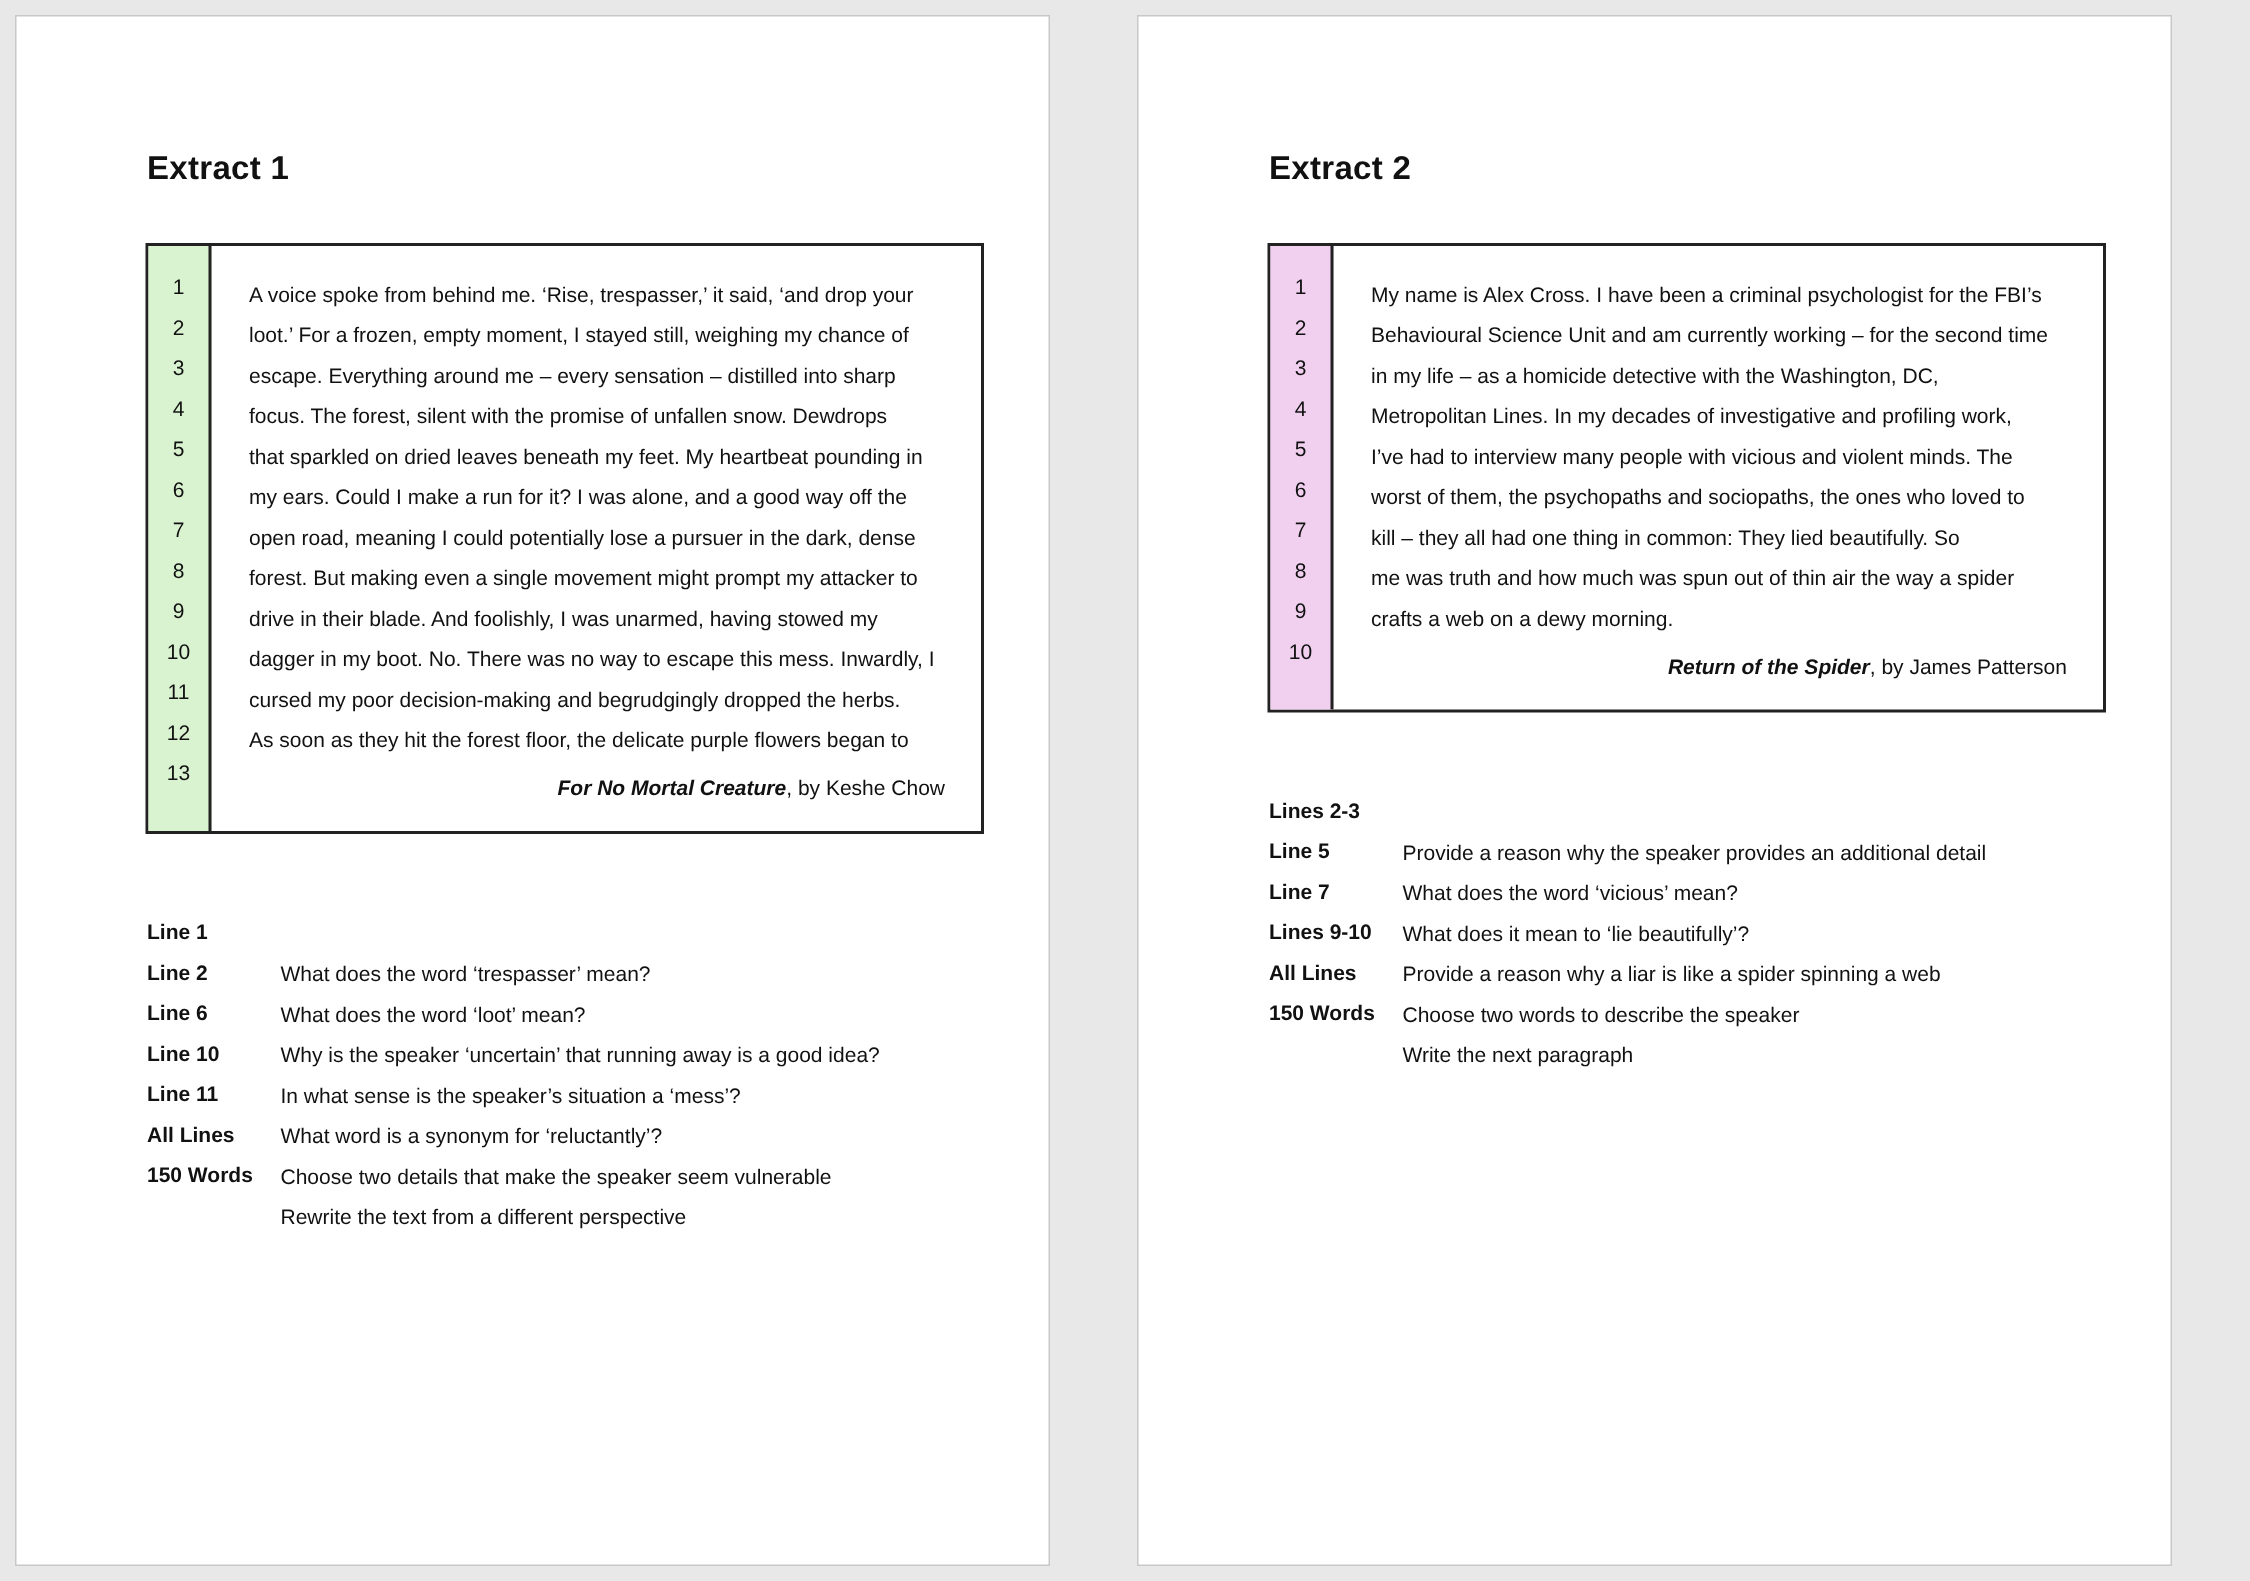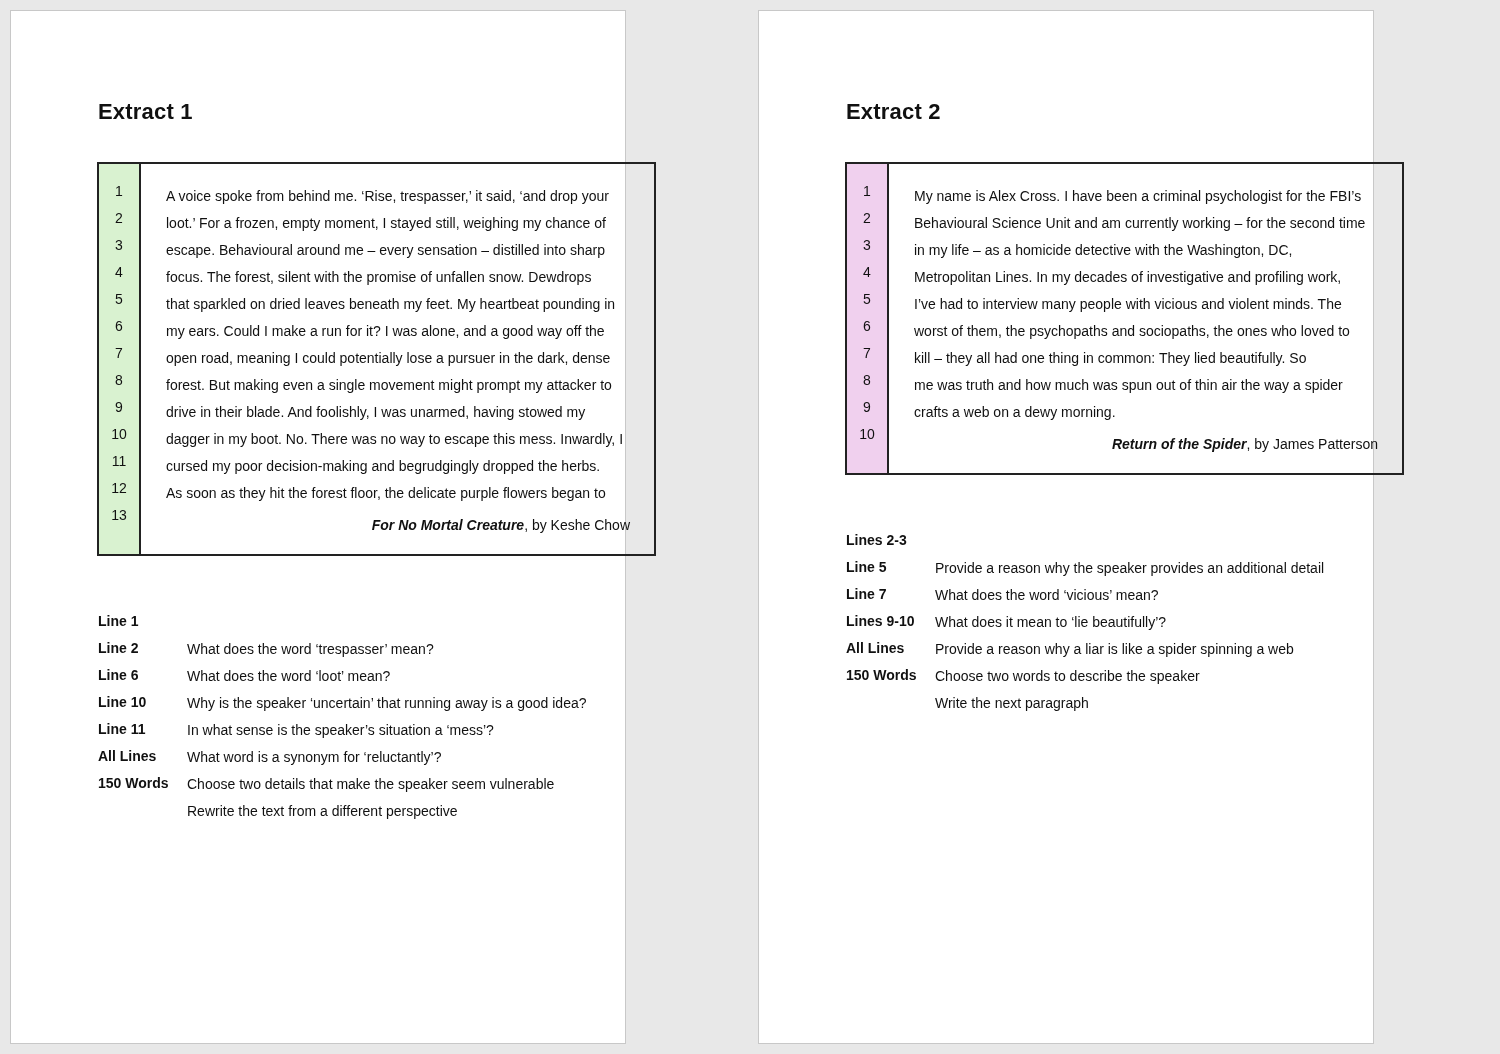--- a/index.html
+++ b/index.html
@@ -7,21 +7,21 @@
     width: 1500px; height: 1054px;
     background: #e8e8e8;
     position: relative;
     overflow: hidden;
     font-family: "Liberation Sans", sans-serif;
     color: #111;
   }
   .page {
     position: absolute;
     top: 10px;
-    width: 616px;
+    width: 690px;
     height: 1034px;
     background: #ffffff;
     border: 1px solid #c8c8c8;
     box-sizing: border-box;
   }
   #page1 { left: 10px; }
   #page2 { left: 758px; }
   .title {
     position: absolute;
     left: 87px;
@@ -100,21 +100,21 @@
       <div class="num">8</div>
       <div class="num">9</div>
       <div class="num">10</div>
       <div class="num">11</div>
       <div class="num">12</div>
       <div class="num">13</div>
     </div>
     <div class="text-col">
       <div class="line">A voice spoke from behind me. ‘Rise, trespasser,’ it said, ‘and drop your</div>
       <div class="line">loot.’ For a frozen, empty moment, I stayed still, weighing my chance of</div>
-      <div class="line">escape. Behavioural around me – every sensation – distilled into sharp</div>
+      <div class="line">escape. Everything around me – every sensation – distilled into sharp</div>
       <div class="line">focus. The forest, silent with the promise of unfallen snow. Dewdrops</div>
       <div class="line">that sparkled on dried leaves beneath my feet. My heartbeat pounding in</div>
       <div class="line">my ears. Could I make a run for it? I was alone, and a good way off the</div>
       <div class="line">open road, meaning I could potentially lose a pursuer in the dark, dense</div>
       <div class="line">forest. But making even a single movement might prompt my attacker to</div>
       <div class="line">drive in their blade. And foolishly, I was unarmed, having stowed my</div>
       <div class="line">dagger in my boot. No. There was no way to escape this mess. Inwardly, I</div>
       <div class="line">cursed my poor decision-making and begrudgingly dropped the herbs.</div>
       <div class="line">As soon as they hit the forest floor, the delicate purple flowers began to</div>
       <div class="attribution"><span class="book">For No Mortal Creature</span><span>, by Keshe Chow</span></div>

